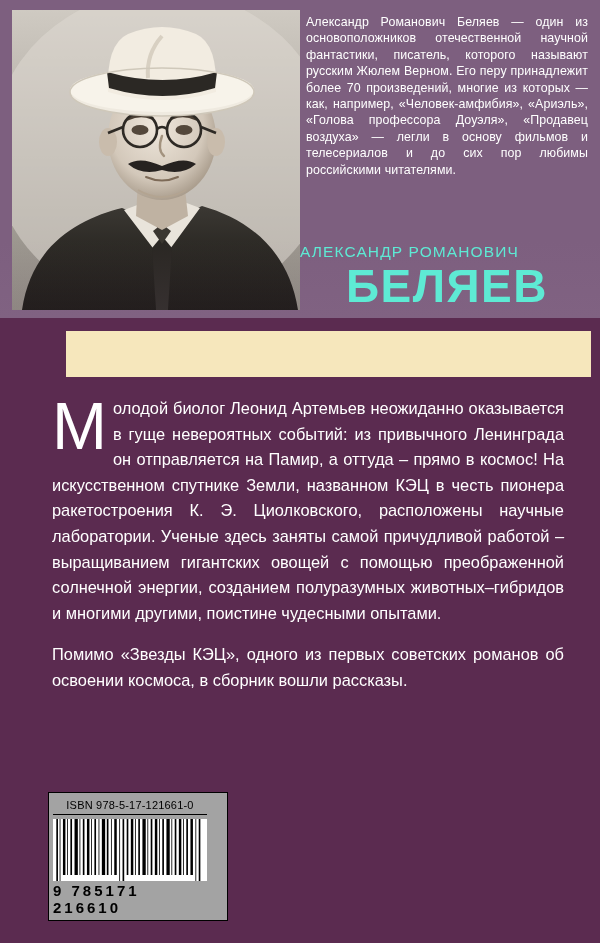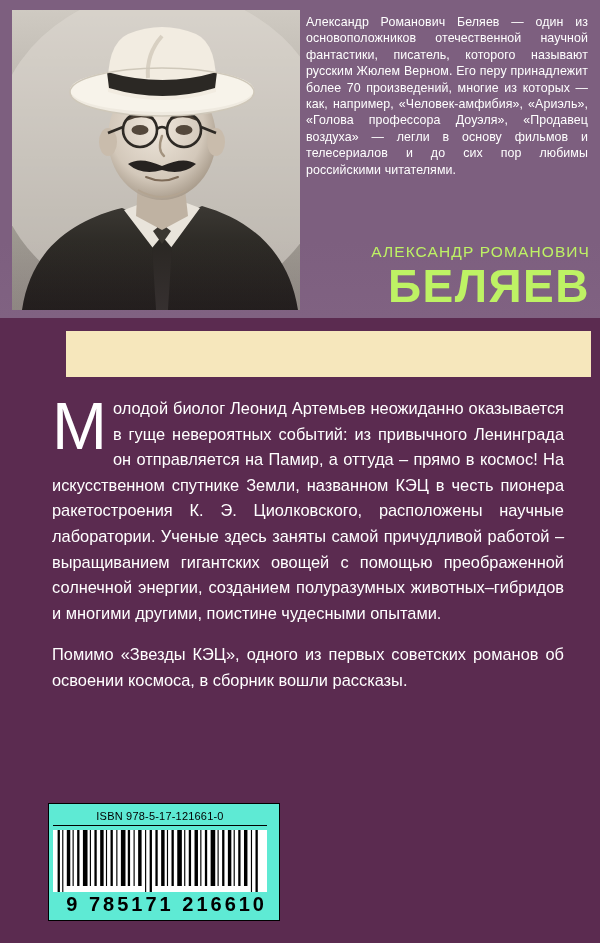--- a/index.html
+++ b/index.html
@@ -63,22 +63,22 @@
     text-align: justify;
     letter-spacing: 0.1px;
     z-index: 3;
   }
 
   .author-line {
     position: absolute;
     left: 300px;
     top: 243px;
     width: 290px;
-    color: #bef264;
-    text-align: right;
+    color: #5eead4;
+    text-align: left;
     z-index: 4;
   }
   .author-small {
     font-size: 15.5px;
     letter-spacing: 1.1px;
     line-height: 18px;
     font-weight: 400;
     white-space: nowrap;
   }
   .author-big {
@@ -133,24 +133,24 @@
     padding: 0 6px 0 0;
     margin-top: 2px;
     font-family: "Liberation Sans", sans-serif;
   }
 
   
   .barcode-box {
     position: absolute;
     left: 48px;
     bottom: 22px;
-    width: 232px;
-    background: #5eead4;
+    width: 180px;
+    background: #a3a3a3;
     border: 1px solid #000;
-    padding: 4px 12px 2px 4px;
+    padding: 4px 20px 2px 4px;
     box-sizing: border-box;
     z-index: 6;
   }
   .isbn-text {
     font-family: "Liberation Sans", sans-serif;
     font-size: 11px;
     color: #000;
     text-align: center;
     letter-spacing: 0.2px;
     padding: 2px 0 3px 0;
@@ -160,24 +160,24 @@
     background: #000;
     margin: 0 0 4px 0;
   }
   .bars {
     display: block;
     width: 100%;
     height: 62px;
   }
   .barcode-digits {
     font-family: "Liberation Sans", sans-serif;
-    font-size: 20px;
+    font-size: 15px;
     font-weight: 700;
     color: #000;
-    text-align: right;
+    text-align: left;
     letter-spacing: 3px;
     padding: 1px 0 2px 0;
   }
 </style>
 </head>
 <body>
 
 <div class="cover">
 
   <div class="top-band">

